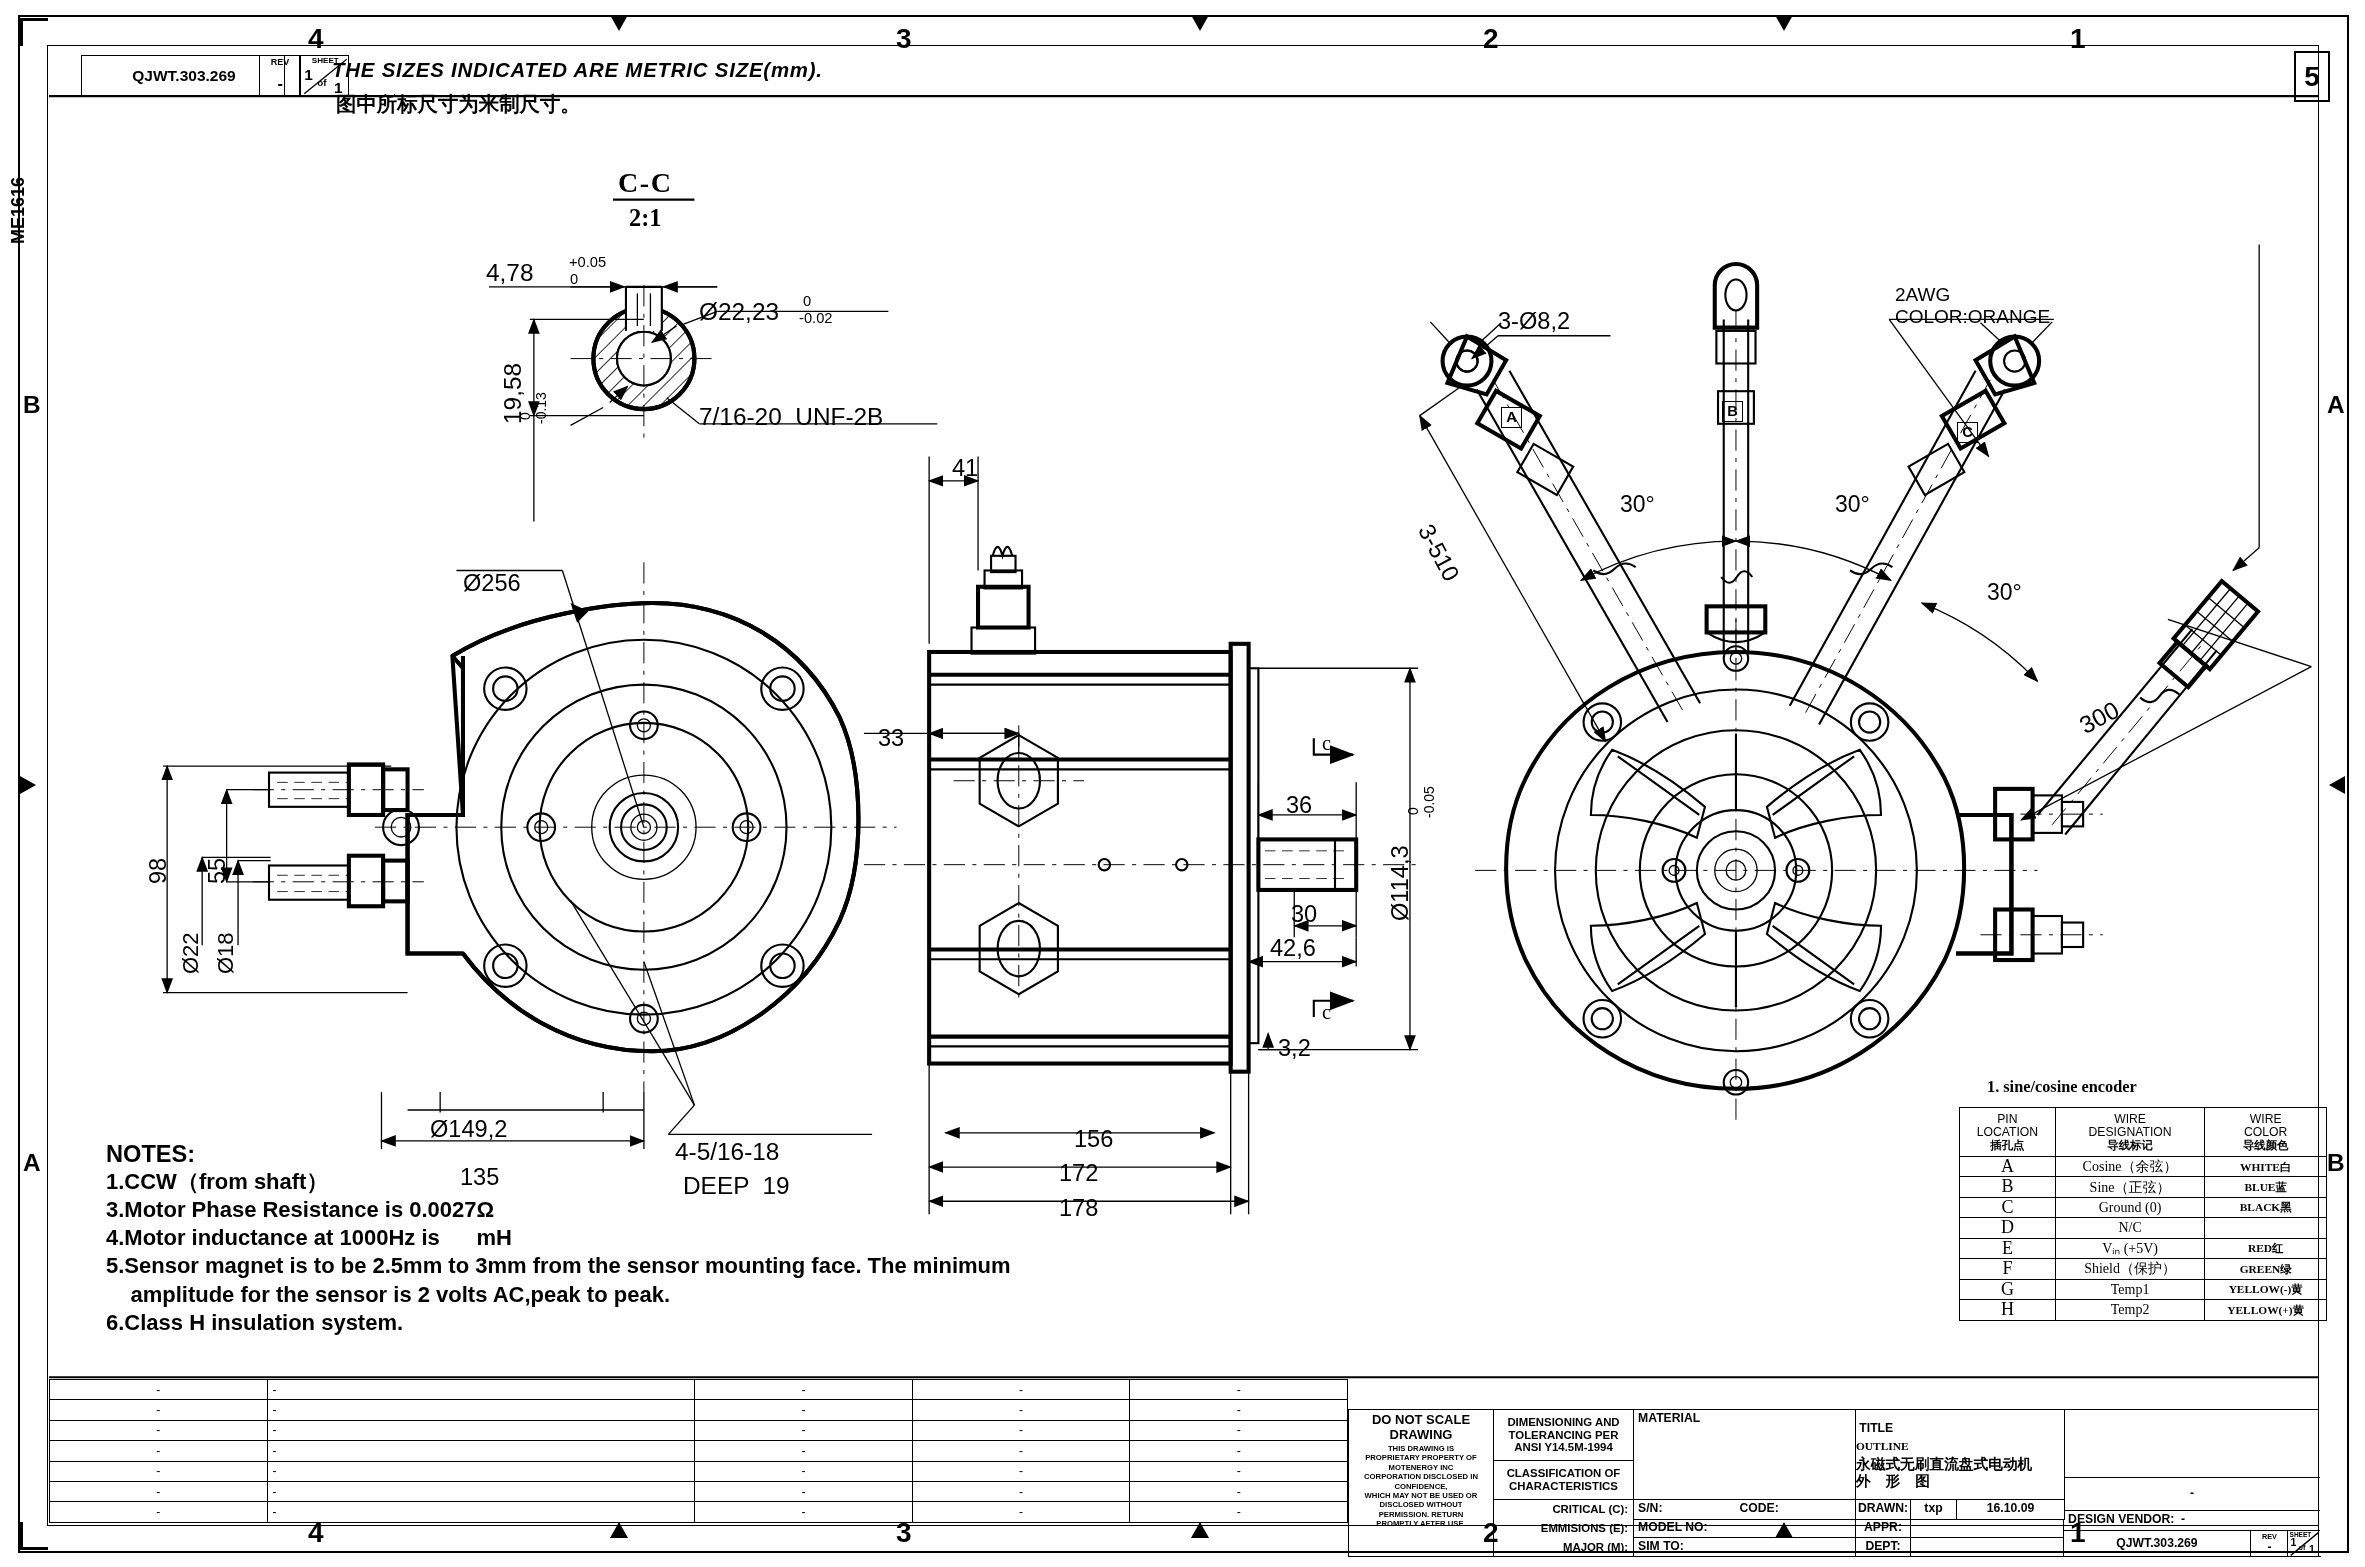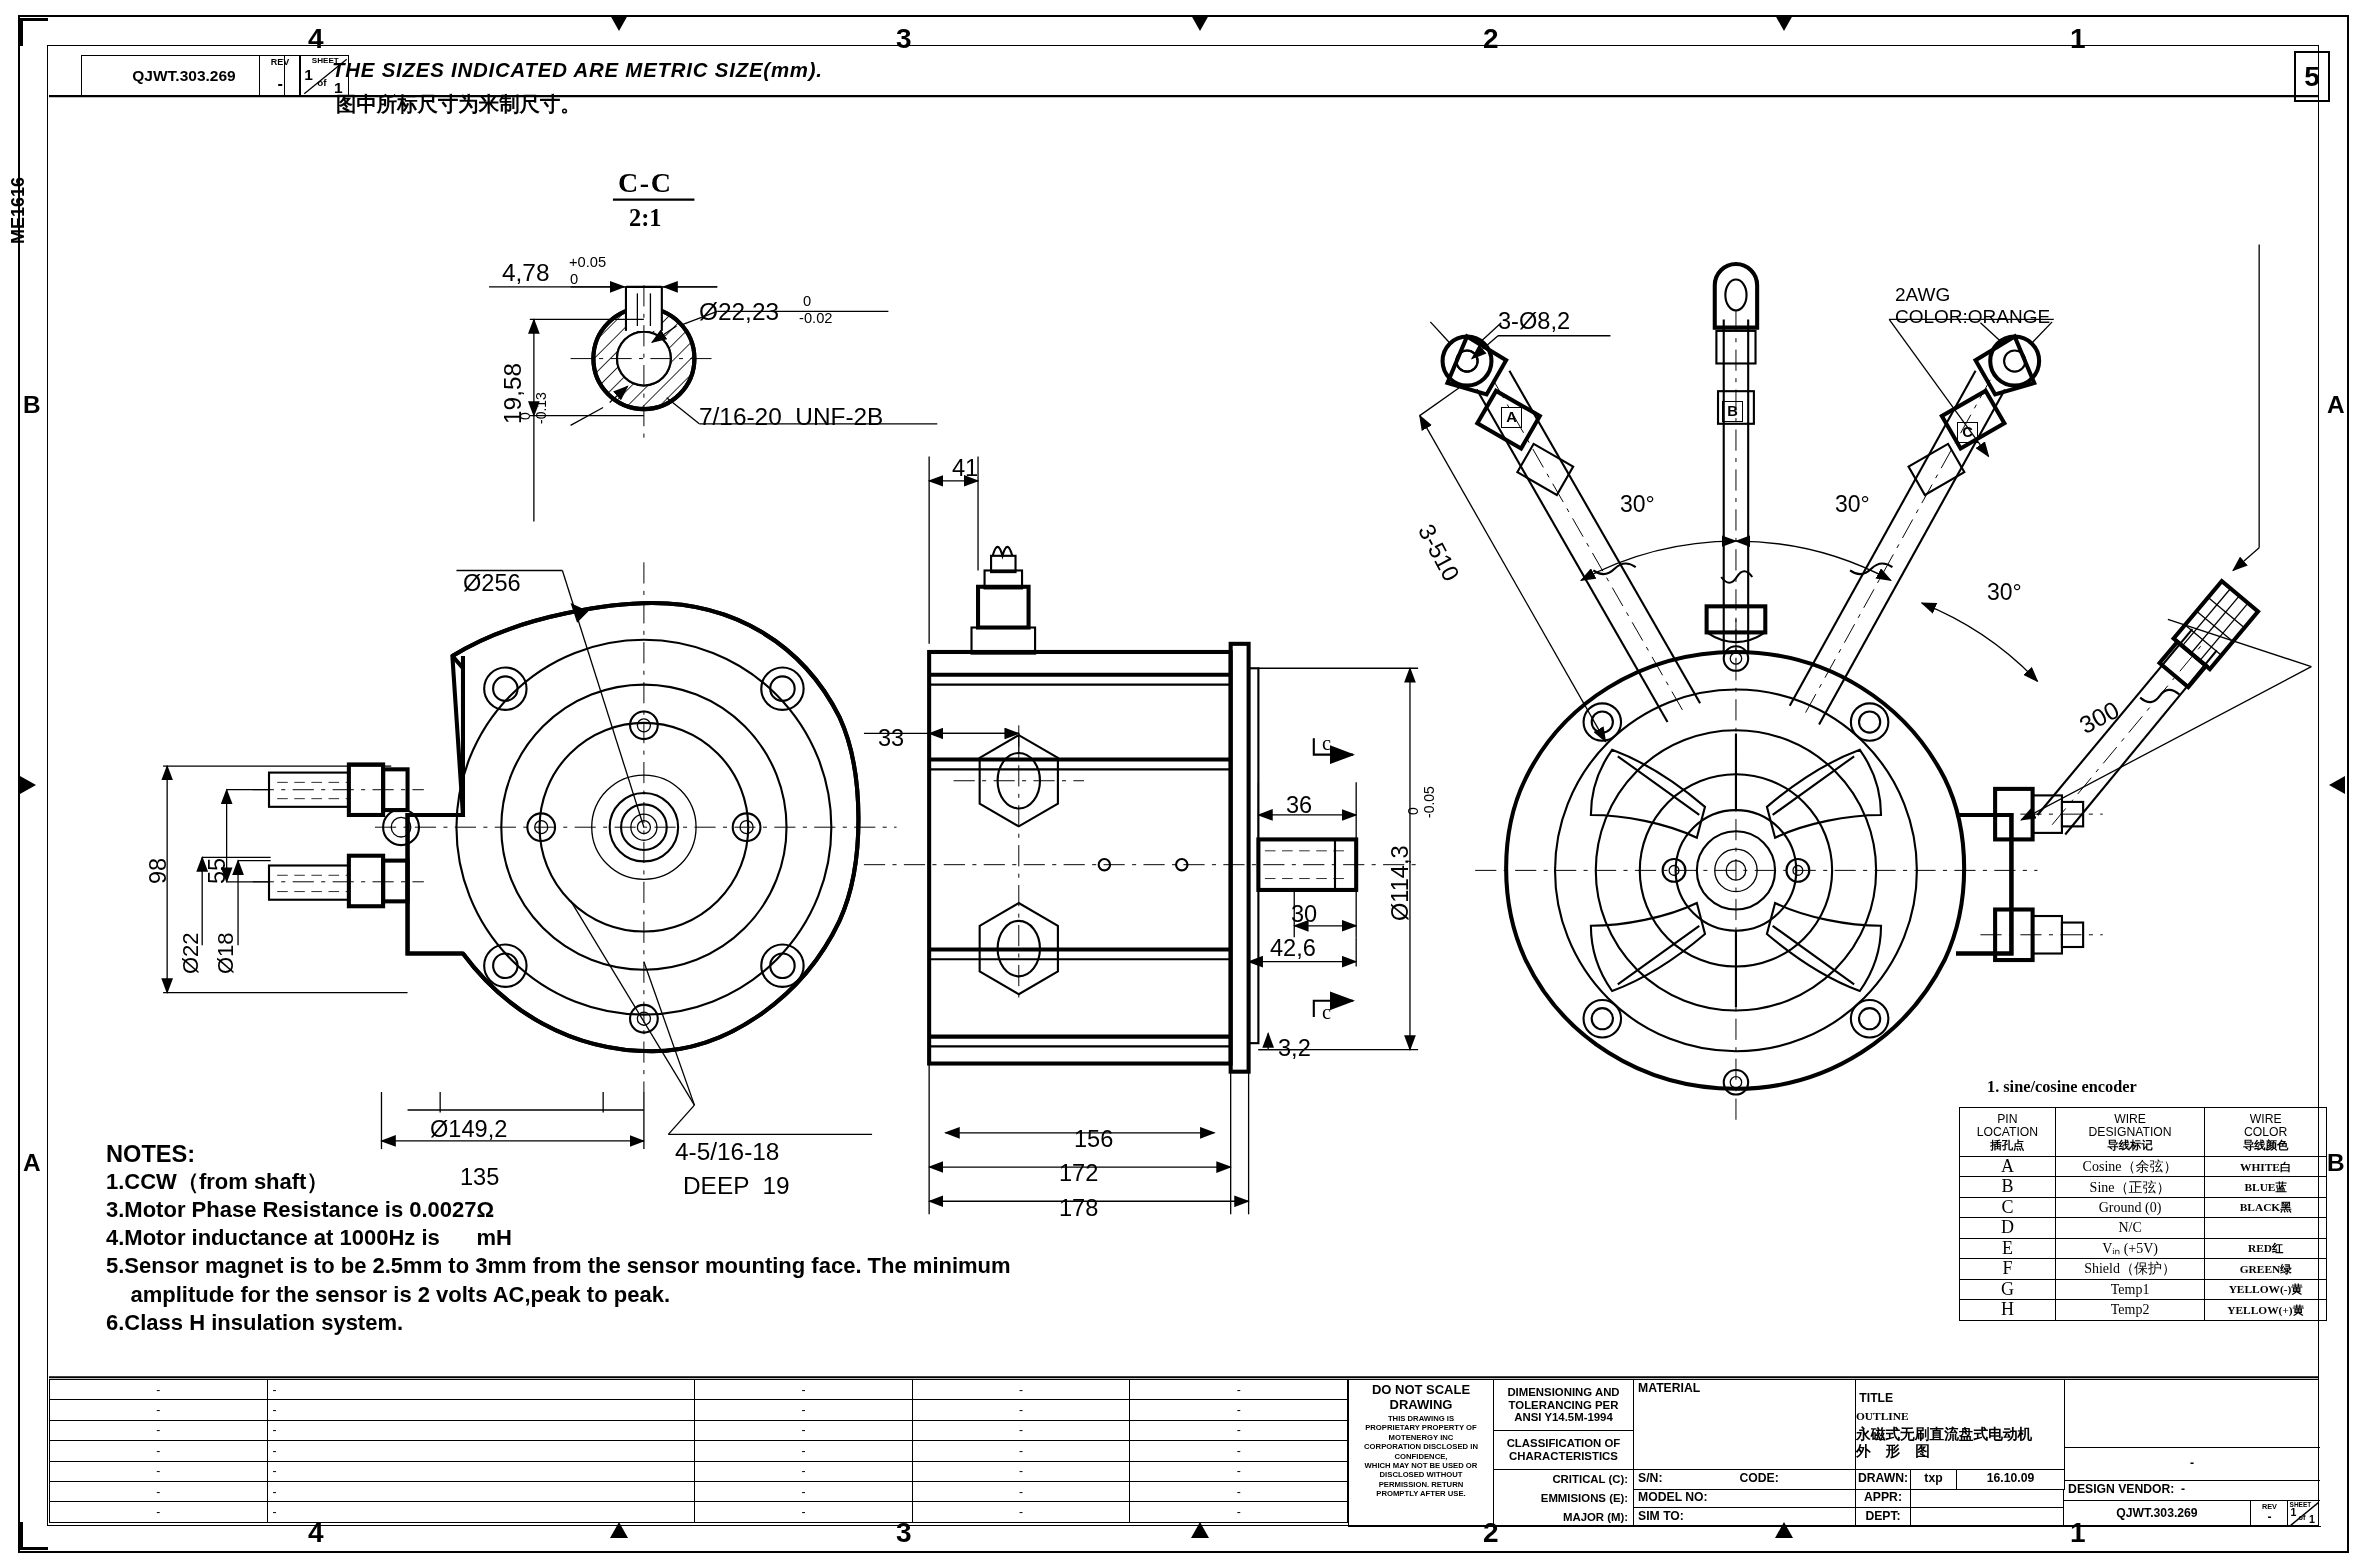--- a/index.html
+++ b/index.html
@@ -122,21 +122,21 @@
   </div>
   <div class="tx" style="left:332px;top:59px;font-size:20.4px;font-weight:700;letter-spacing:0.8px;font-style:italic;">THE SIZES INDICATED ARE METRIC SIZE(mm).</div>
   <div class="tx" style="left:336px;top:90px;font-size:20.4px;font-weight:700;font-family:'DejaVu Sans',sans-serif;">图中所标尺寸为米制尺寸。</div>
 
   <div class="tx" style="left:1895px;top:284px;font-size:19px;">2AWG</div>
   <div class="tx" style="left:1895px;top:306px;font-size:19px;">COLOR:ORANGE</div>
 
   <div class="tx" style="left:618px;top:167px;font-size:28px;font-family:'Liberation Serif',serif;font-weight:700;letter-spacing:1.6px;">C-C</div>
   <div class="tx" style="left:629px;top:204px;font-size:24.4px;font-family:'Liberation Serif',serif;font-weight:700;">2:1</div>
 
-  <div class="tx" style="left:486px;top:259px;font-size:24.4px;margin-left:16px;">4,78</div>
+  <div class="tx" style="left:486px;top:259px;font-size:24.4px;">4,78</div>
   <div class="tx" style="left:569px;top:254px;font-size:14.7px;">+0.05</div>
   <div class="tx" style="left:570px;top:271px;font-size:14.7px;">0</div>
 
   <div class="tx" style="left:699px;top:298px;font-size:24.4px;">Ø22,23</div>
   <div class="tx" style="left:803px;top:293px;font-size:14.7px;">0</div>
   <div class="tx" style="left:799px;top:310px;font-size:14.7px;">-0.02</div>
 
   <div class="tx" style="left:699px;top:403px;font-size:24.4px;">7/16-20  UNF-2B</div>
 
   <div class="tx" style="left:499px;top:424px;font-size:24.4px;transform:rotate(-90deg);transform-origin:left top;">19,58</div>
@@ -665,21 +665,21 @@
       <tr>
           <td>-</td>
           <td style="text-align:left;padding-left:4.9px;">-</td>
           <td>-</td>
           <td>-</td>
           <td>-</td>
         </tr>
     </tbody>
   </table>
 
-  <div class="tb" style="left:1348px;top:1379px;width:971px;height:148px;">
+  <div class="tb" style="left:1348px;top:1409px;width:971px;height:148px;">
 
     <div class="tbcell" style="left:0;top:0;width:145px;height:147px;flex-direction:column;justify-content:flex-start;padding-top:3.3px;">
       <div style="font-size:13px;font-weight:700;">DO NOT SCALE</div>
       <div style="font-size:13px;font-weight:700;">DRAWING</div>
       <div style="font-size:7.7px;font-weight:700;white-space:pre-line;line-height:1.22;margin-top:1.6px;">THIS DRAWING IS
 PROPRIETARY PROPERTY OF
 MOTENERGY INC
 CORPORATION DISCLOSED IN
 CONFIDENCE,
 WHICH MAY NOT BE USED OR

